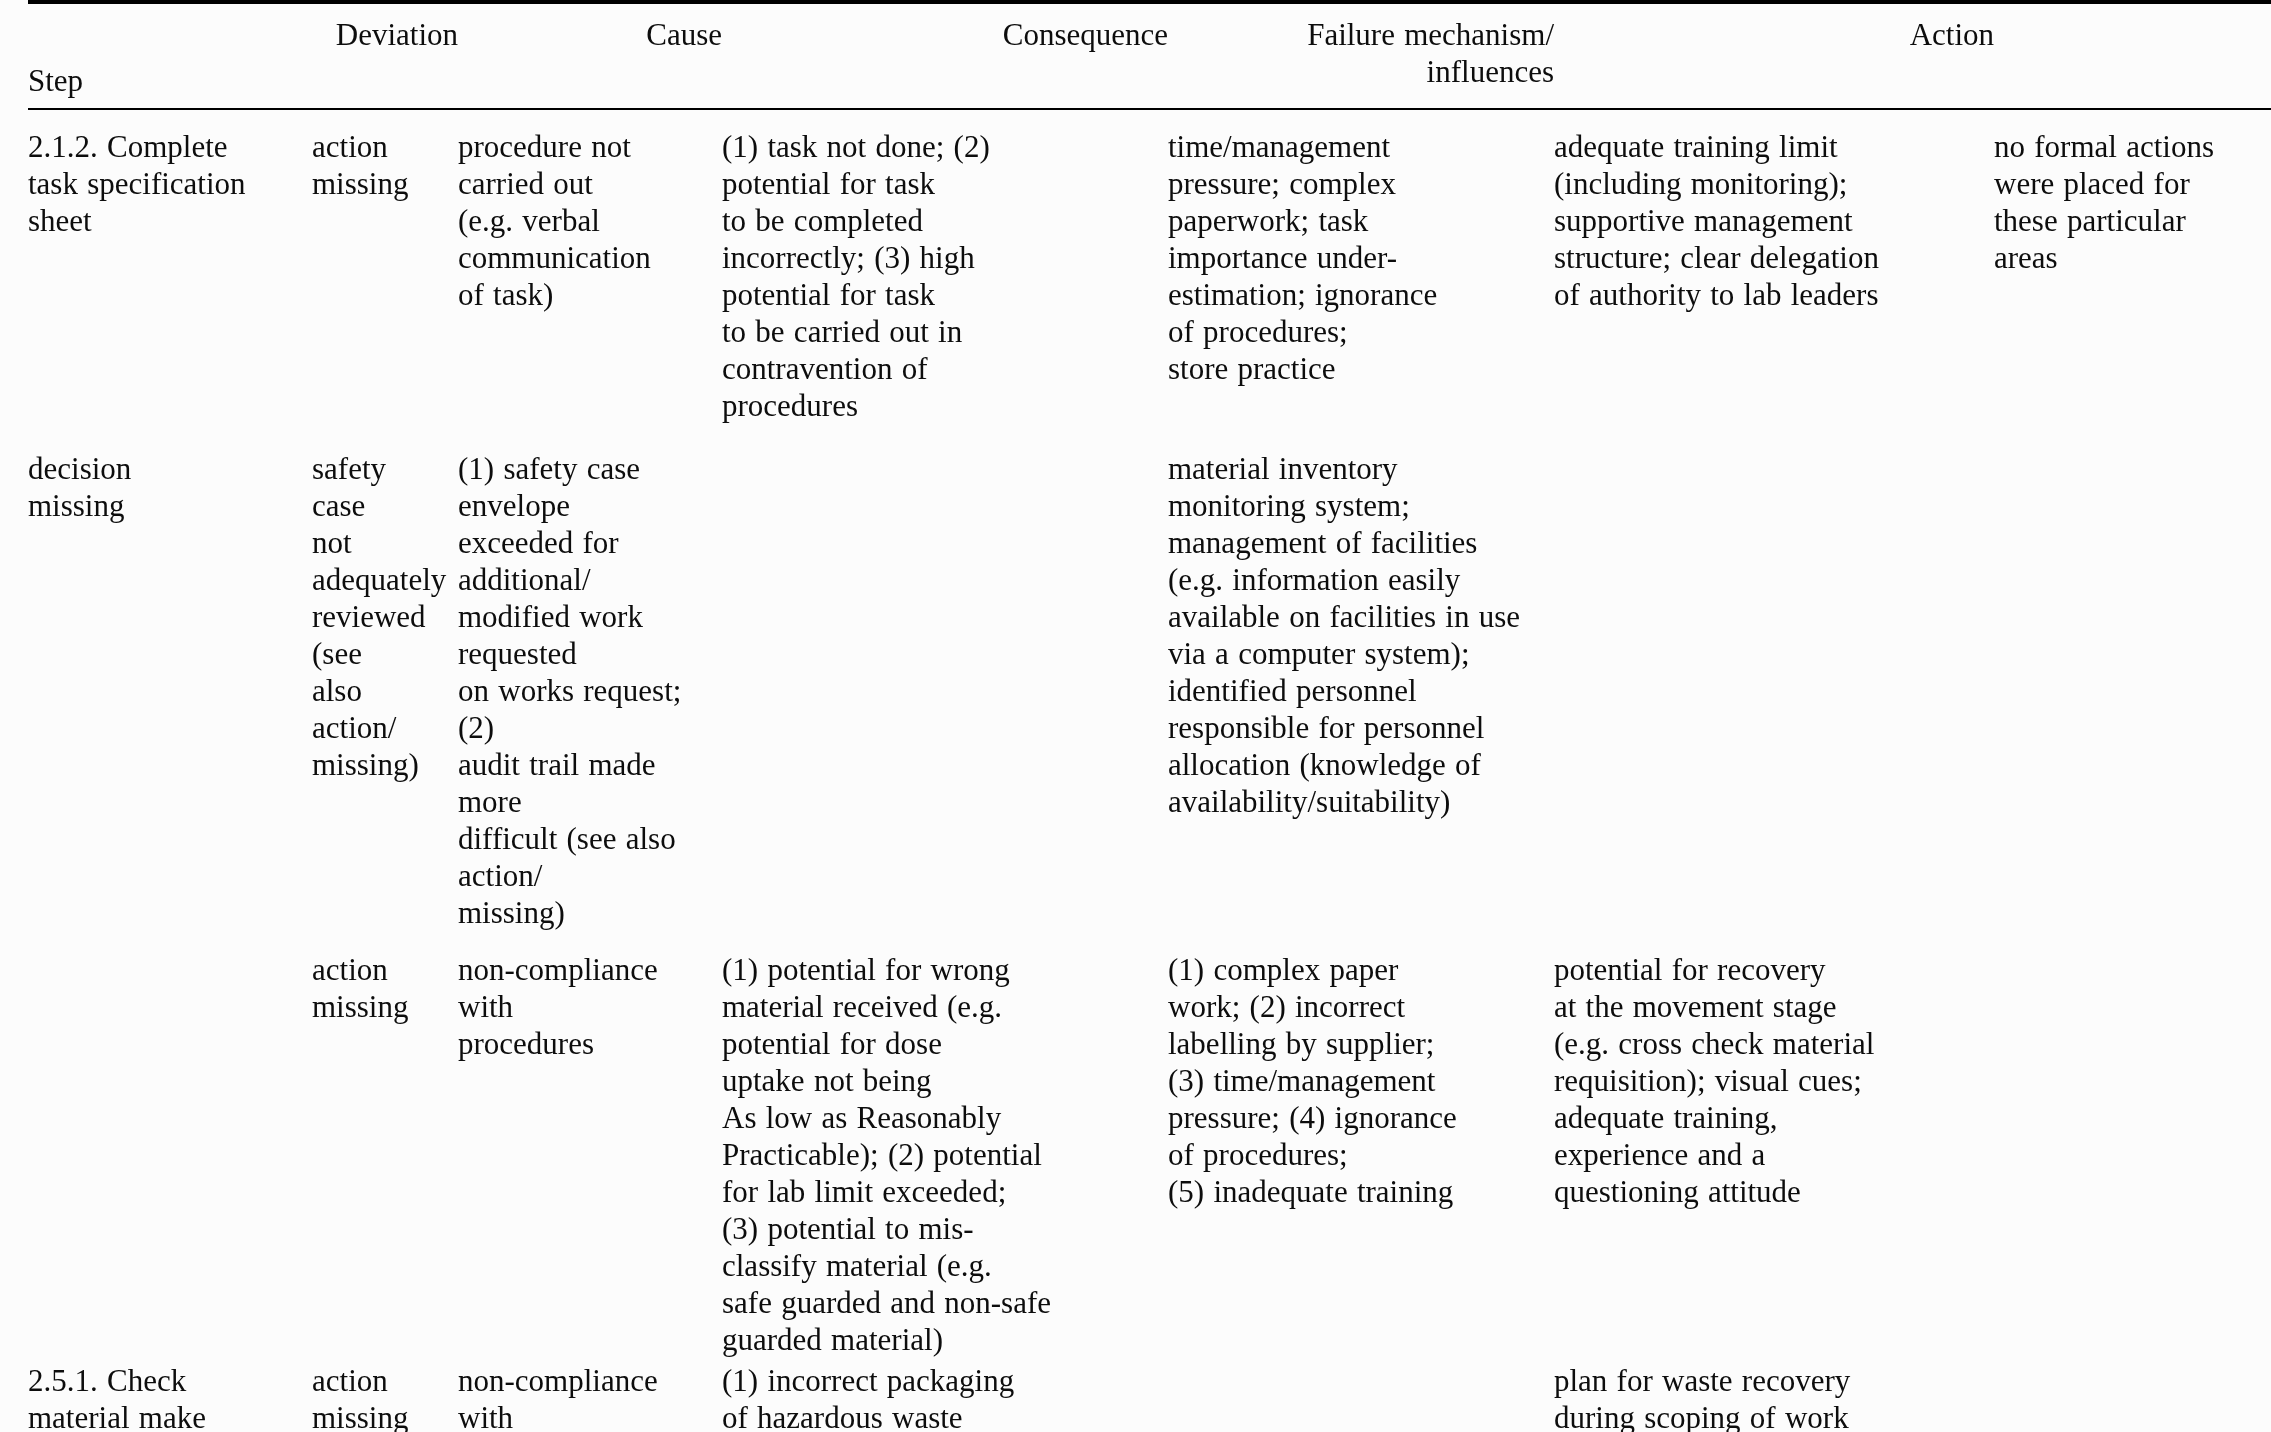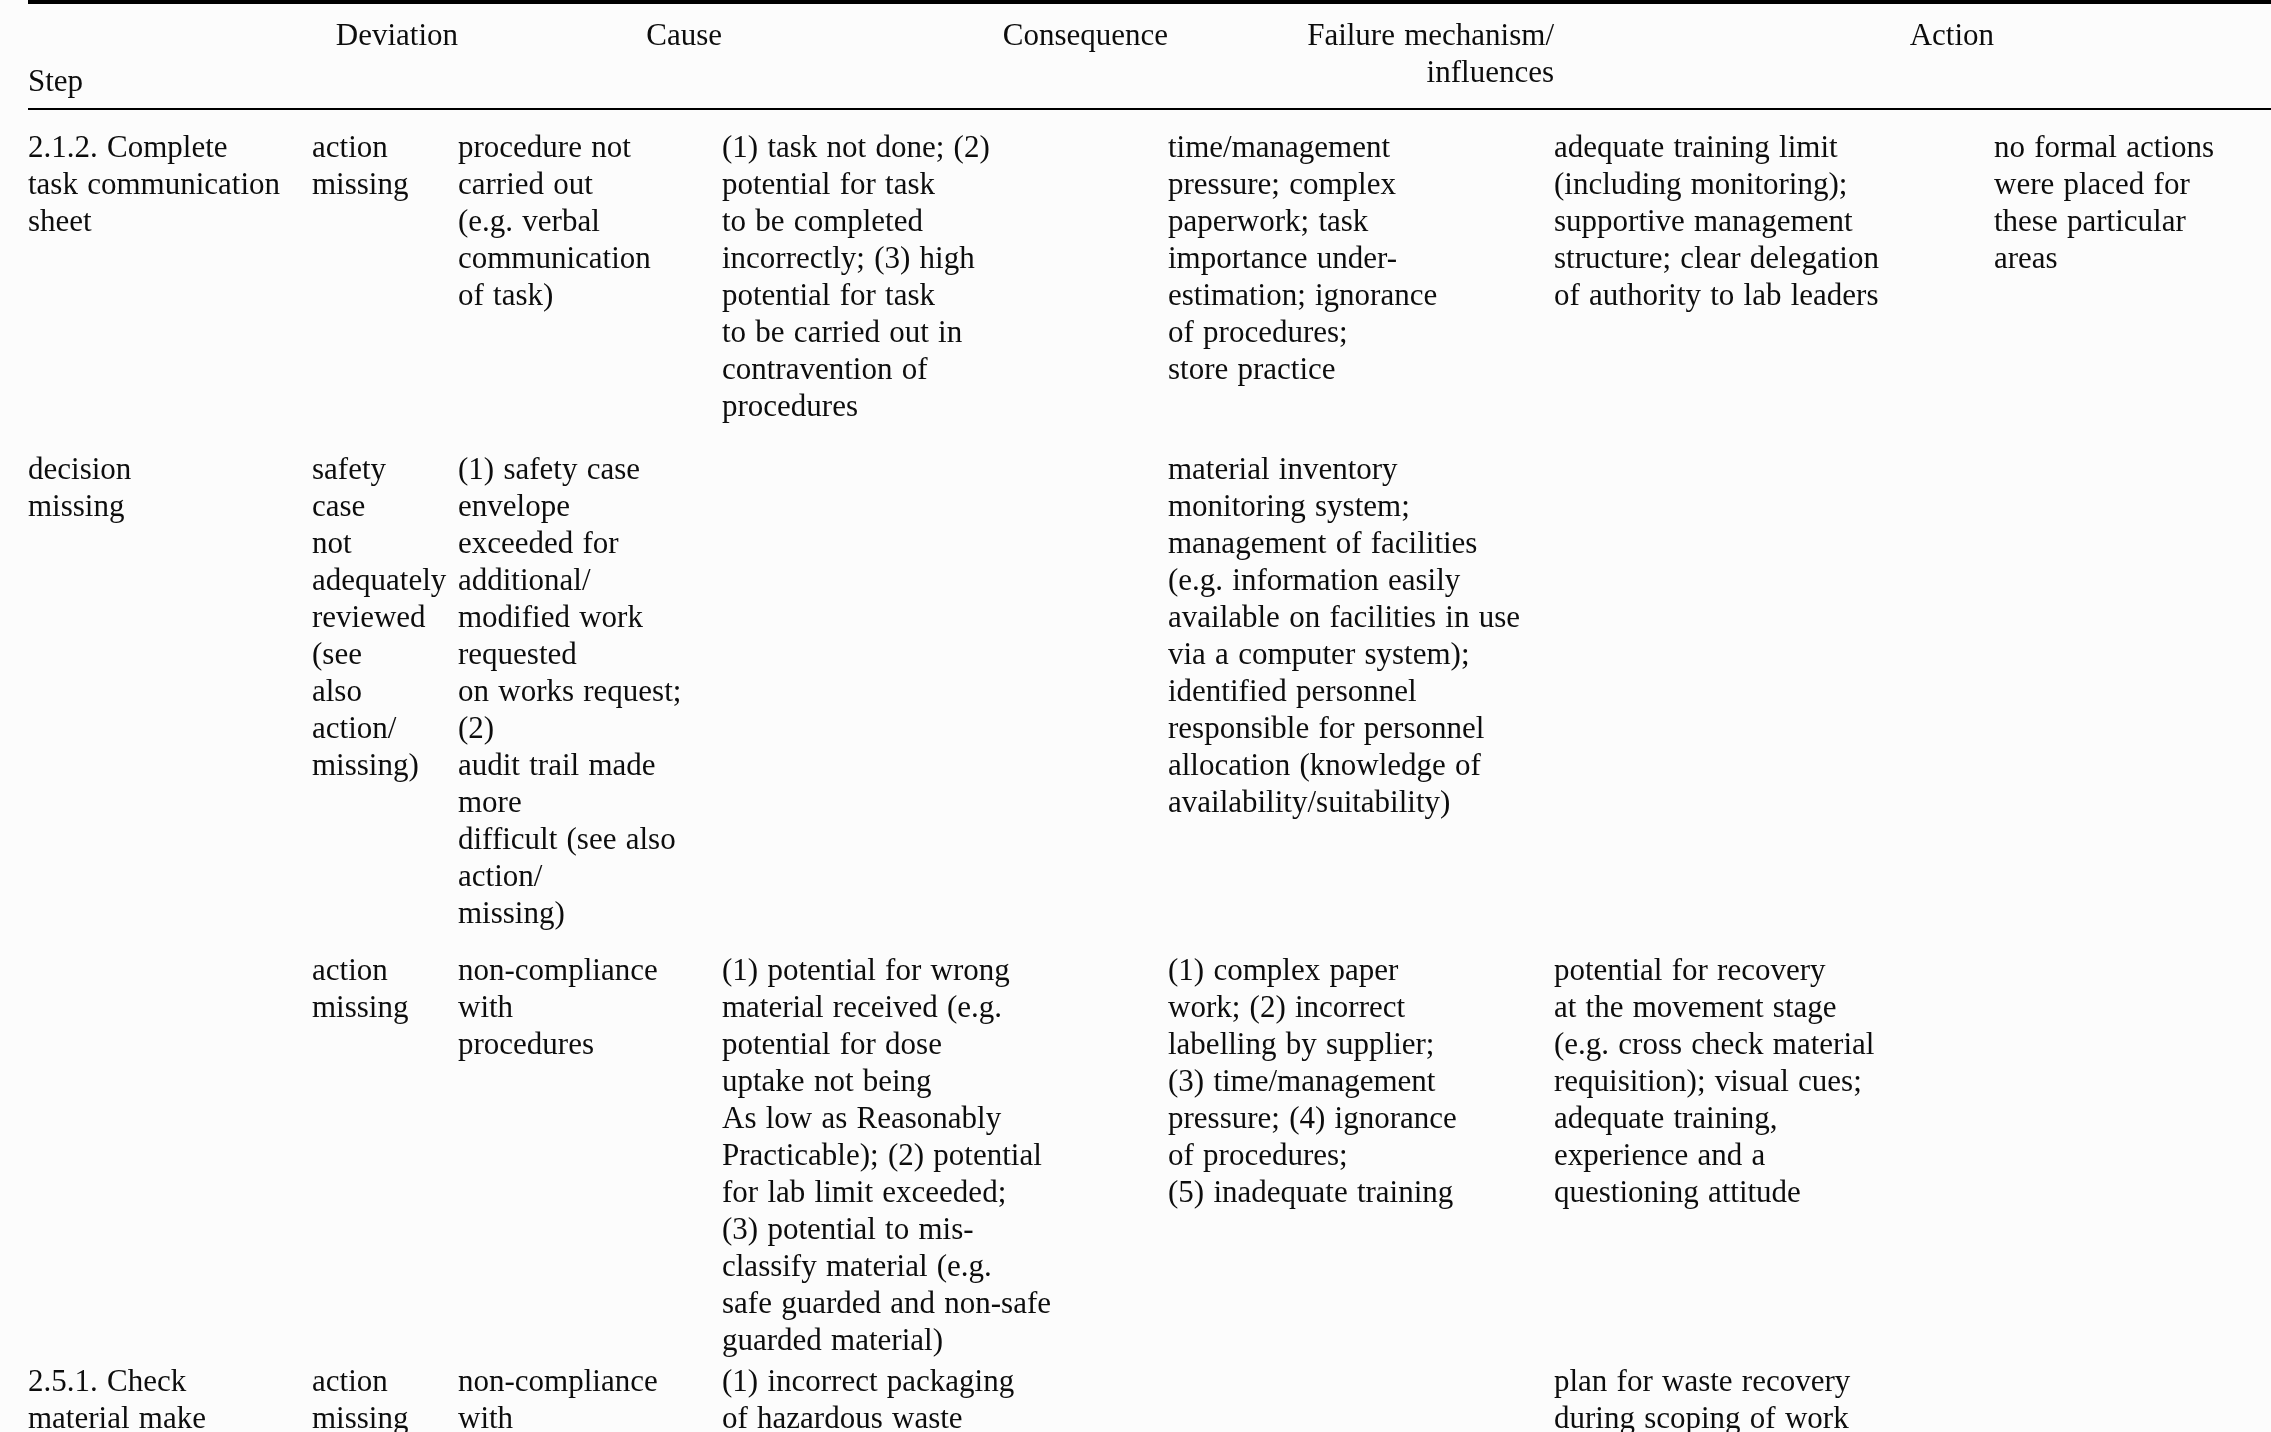--- a/index.html
+++ b/index.html
@@ -66,21 +66,21 @@
       <div class="th">Deviation</div>
       <div class="th">Cause</div>
       <div class="th">Consequence</div>
       <div class="th">Failure mechanism/
 influences</div>
       <div class="th">Action</div>
     </div>
 
     <div class="row row-1">
       <div class="td">2.1.2. Complete
-task communication
+task specification
 sheet</div>
       <div class="td">action
 missing</div>
       <div class="td">procedure not
 carried out
 (e.g. verbal
 communication
 of task)</div>
       <div class="td">(1) task not done; (2)
 potential for task

